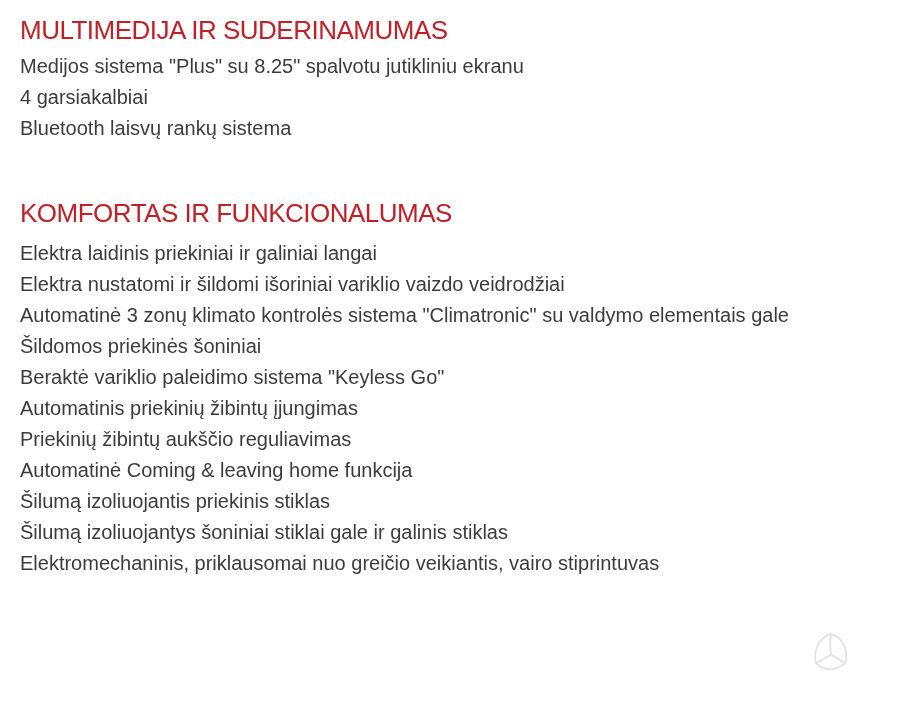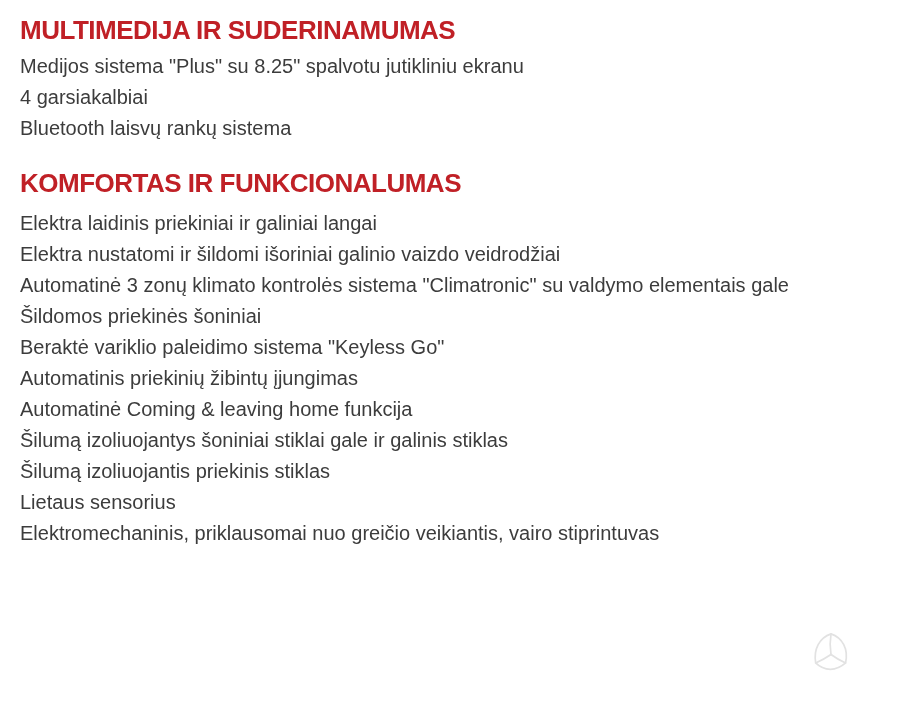--- a/index.html
+++ b/index.html
@@ -15,27 +15,27 @@
     overflow: hidden;
     font-family: "Liberation Sans", sans-serif;
   }
   .content {
     padding: 13px 20px 0 20px;
   }
   .section-title {
     margin: 0;
     font-size: 26px;
     line-height: 34px;
-    font-weight: bold;
+    font-weight: normal;
     letter-spacing: -0.5px;
     color: var(--heading-color, #c02026);
     white-space: nowrap;
   }
   .section-title.second {
-    margin-top: 22px;
+    margin-top: 52px;
     margin-bottom: 8px;
   }
   .feature-list {
     margin: 0;
     padding: 0;
   }
   .feature-list.first {
     margin-top: 4px;
   }
   .feature {
@@ -66,29 +66,29 @@
         <p class="feature">Medijos sistema "Plus" su 8.25" spalvotu jutikliniu ekranu</p>
         <p class="feature">4 garsiakalbiai</p>
         <p class="feature">Bluetooth laisvų rankų sistema</p>
       </div>
     </section>
 
     <section>
       <h2 class="section-title second">KOMFORTAS IR FUNKCIONALUMAS</h2>
       <div class="feature-list">
         <p class="feature">Elektra laidinis priekiniai ir galiniai langai</p>
-        <p class="feature">Elektra nustatomi ir šildomi išoriniai galinio vaizdo veidrodžiai</p>
+        <p class="feature">Elektra nustatomi ir šildomi išoriniai variklio vaizdo veidrodžiai</p>
         <p class="feature">Automatinė 3 zonų klimato kontrolės sistema "Climatronic" su valdymo elementais gale</p>
         <p class="feature">Šildomos priekinės šoniniai</p>
         <p class="feature">Beraktė variklio paleidimo sistema "Keyless Go"</p>
         <p class="feature">Automatinis priekinių žibintų įjungimas</p>
+        <p class="feature">Priekinių žibintų aukščio reguliavimas</p>
         <p class="feature">Automatinė Coming &amp; leaving home funkcija</p>
+        <p class="feature">Šilumą izoliuojantis priekinis stiklas</p>
         <p class="feature">Šilumą izoliuojantys šoniniai stiklai gale ir galinis stiklas</p>
-        <p class="feature">Šilumą izoliuojantis priekinis stiklas</p>
-        <p class="feature">Lietaus sensorius</p>
         <p class="feature">Elektromechaninis, priklausomai nuo greičio veikiantis, vairo stiprintuvas</p>
       </div>
     </section>
 
   </div>
 
   <svg class="watermark" viewBox="0 0 60 64" aria-hidden="true">
     <g fill="none" stroke="var(--watermark-color, #e2e2e2)" stroke-width="2.2" stroke-linecap="round">
       <path d="M30 7 C 45 12, 53 27, 49 45 C 37 56, 21 56, 10 45 C 7 27, 15 12, 30 7 Z"></path>
       <path d="M30 34 C 28.5 25, 28.5 16, 30 7"></path>

